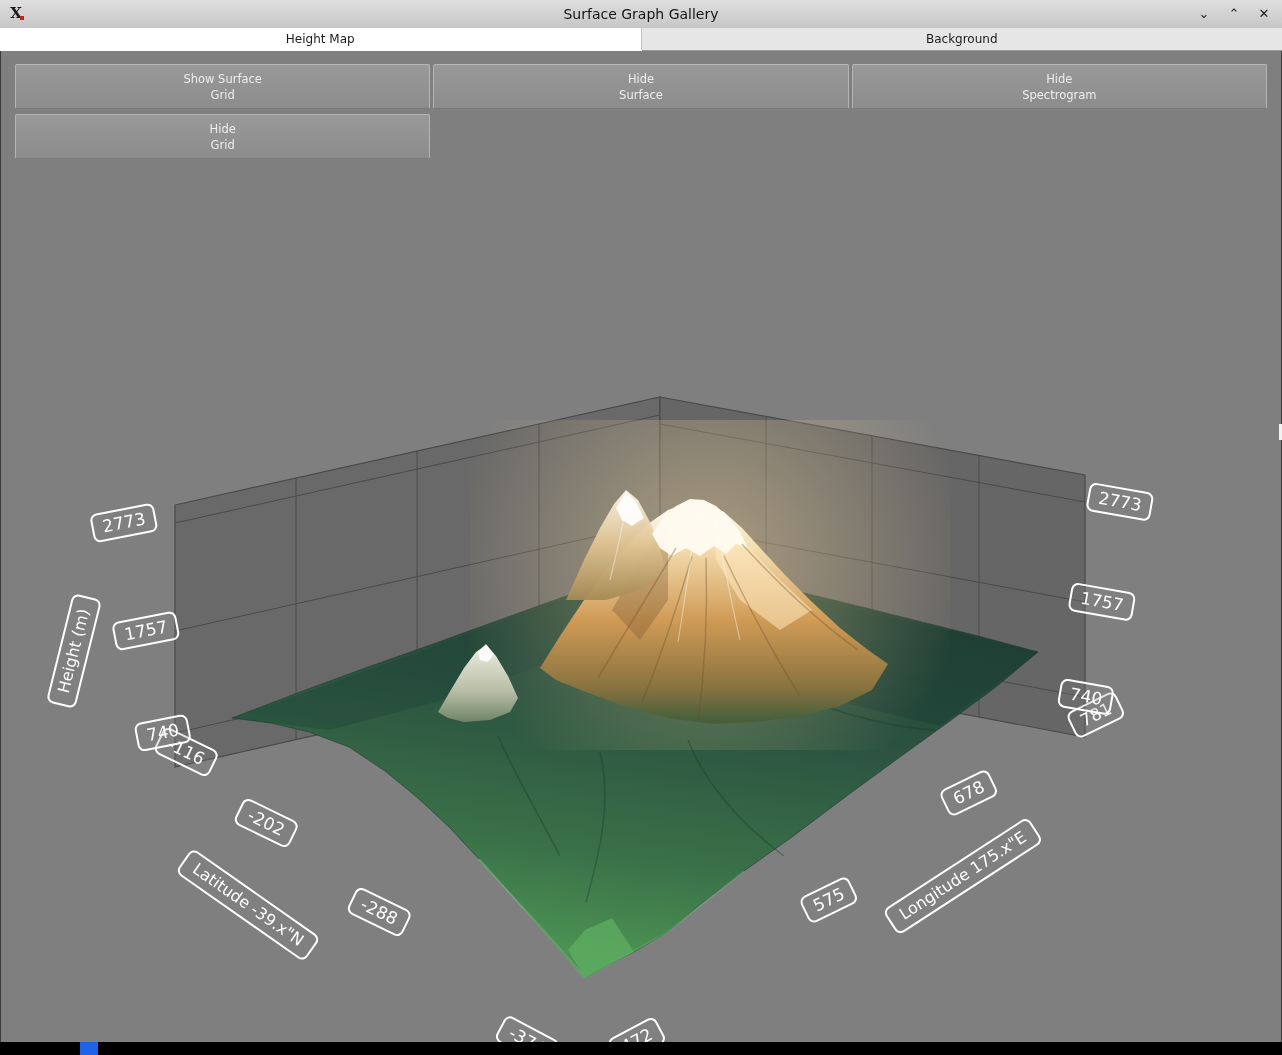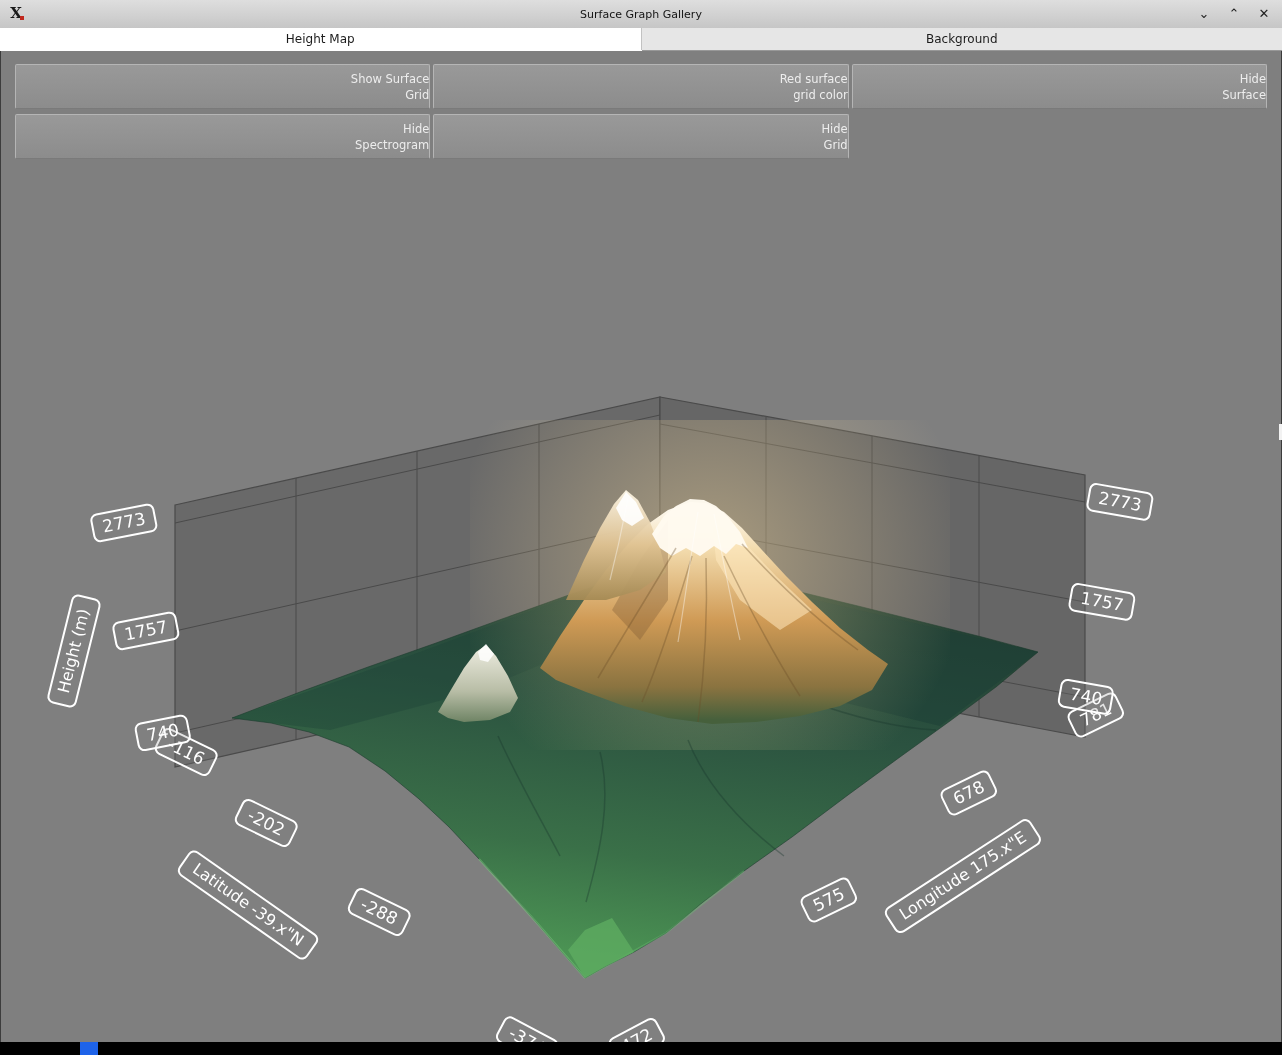--- a/index.html
+++ b/index.html
@@ -9,21 +9,21 @@
     font-family:"DejaVu Sans","Liberation Sans",sans-serif;
     box-shadow:inset 0 0 0 1px #3c3c3c;
   }
   
   .titlebar{
     position:absolute;top:0;left:0;width:100%;height:28px;z-index:10;
     background:linear-gradient(#dedede,#c6c6c6);
     border-bottom:1px solid #9a9a9a;
     display:flex;align-items:center;justify-content:center;
   }
-  .titlebar .title{font-size:11px;color:#141414;}
+  .titlebar .title{font-size:14px;color:#141414;}
   .app-icon{
     position:absolute;left:8px;top:5px;width:16px;height:16px;
     font-family:"DejaVu Serif","Liberation Serif",serif;
     font-weight:bold;font-size:15px;line-height:16px;color:#1a1a1a;text-align:center;
   }
   .app-icon .red-dot{position:absolute;right:0;bottom:1px;width:4px;height:4px;background:#c0281e;}
   .win-controls{position:absolute;right:10px;top:0;height:28px;display:flex;align-items:center;gap:14px;}
   .win-btn{font-size:13px;color:#222;width:16px;text-align:center;cursor:default;line-height:28px;}
   
   .tabbar{
@@ -35,21 +35,21 @@
     background:#e6e6e6;border-right:1px solid #c2c2c2;box-sizing:border-box;
   }
   .tab:last-child{border-right:none;}
   .tab.active{background:#ffffff;box-shadow:0 1px 0 0 #ffffff;}
   
   .toolbar{
     position:absolute;top:51px;left:0;width:100%;z-index:10;box-sizing:border-box;
     padding:13px 15px 0;display:grid;grid-template-columns:repeat(3,1fr);gap:5px 3px;
   }
   .tb-btn{
-    height:43px;display:flex;flex-direction:column;align-items:flex-end;justify-content:center;
+    height:43px;display:flex;flex-direction:column;align-items:center;justify-content:center;
     background:linear-gradient(#999999,#8c8c8c);
     border:1px solid #b5b5b5;border-bottom-color:#7a7a7a;border-radius:2px;
     color:#ededed;font-size:11.5px;line-height:16px;text-align:center;cursor:default;
   }
   
   .plot{position:absolute;inset:0;z-index:1;}
   .plot svg{position:absolute;left:0;top:0;}
   .tick{
     position:absolute;z-index:3;
     border:2px solid #ffffff;border-radius:7px;padding:2px 9px;
@@ -202,24 +202,20 @@
     <div class="tab active">Height Map</div>
     <div class="tab">Background</div>
   </div>
 
   <div class="toolbar">
     <div class="tb-btn">
       <span>Show Surface</span>
       <span>Grid</span>
     </div>
     <div class="tb-btn">
-      <span>Red surface</span>
-      <span>grid color</span>
-    </div>
-    <div class="tb-btn">
       <span>Hide</span>
       <span>Surface</span>
     </div>
     <div class="tb-btn">
       <span>Hide</span>
       <span>Spectrogram</span>
     </div>
     <div class="tb-btn">
       <span>Hide</span>
       <span>Grid</span>

